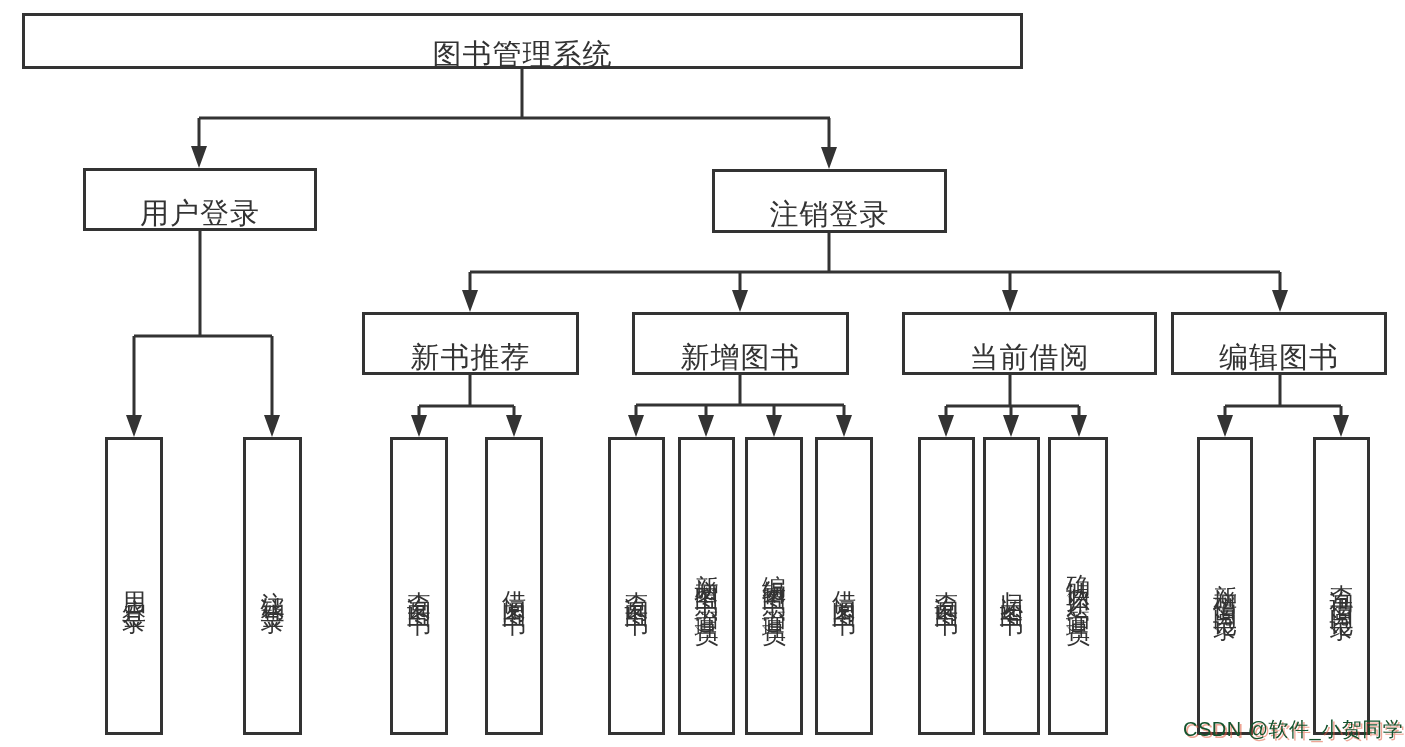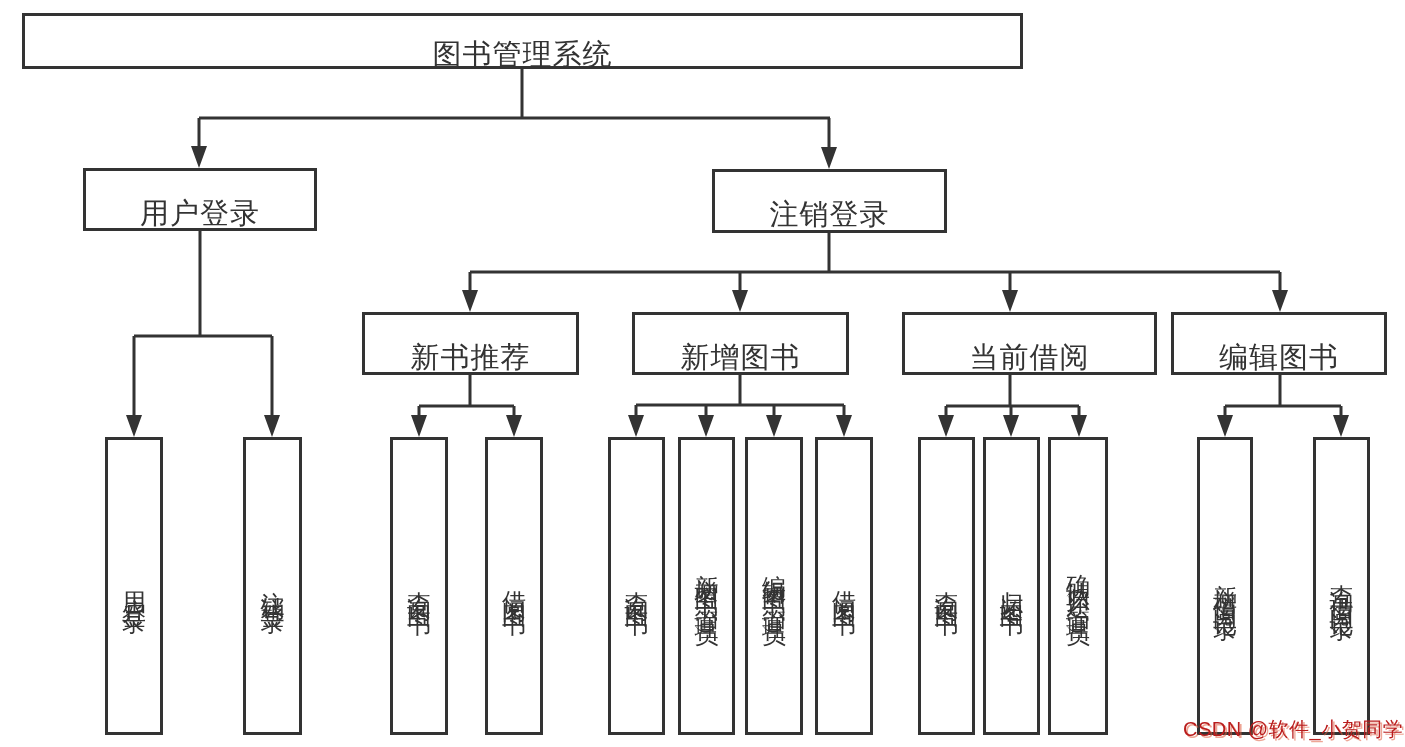--- a/index.html
+++ b/index.html
@@ -17,21 +17,21 @@
   }
   .hbox span { font-size:29px; letter-spacing:1px; white-space:nowrap;margin-top:28px; }
   .leaf { }
   .vtext {
     writing-mode:vertical-rl; text-orientation:mixed;
     font-size:24px; letter-spacing:7px; line-height:1; white-space:nowrap;
   }
   #watermark {
     position:absolute; left:1183px; top:716px; width:222px;
     font-size:20px; letter-spacing:0.5px; white-space:nowrap;
-    color:#b91c1c;
+    color:#14532d;
     text-shadow:2px 2px 0 rgba(224,92,64,0.55);
     z-index:5;
   }
 </style>
 </head>
 <body>
 
 <div id="canvas">
 
   <svg id="connectors" viewBox="0 0 1405 747" xmlns="http://www.w3.org/2000/svg">

